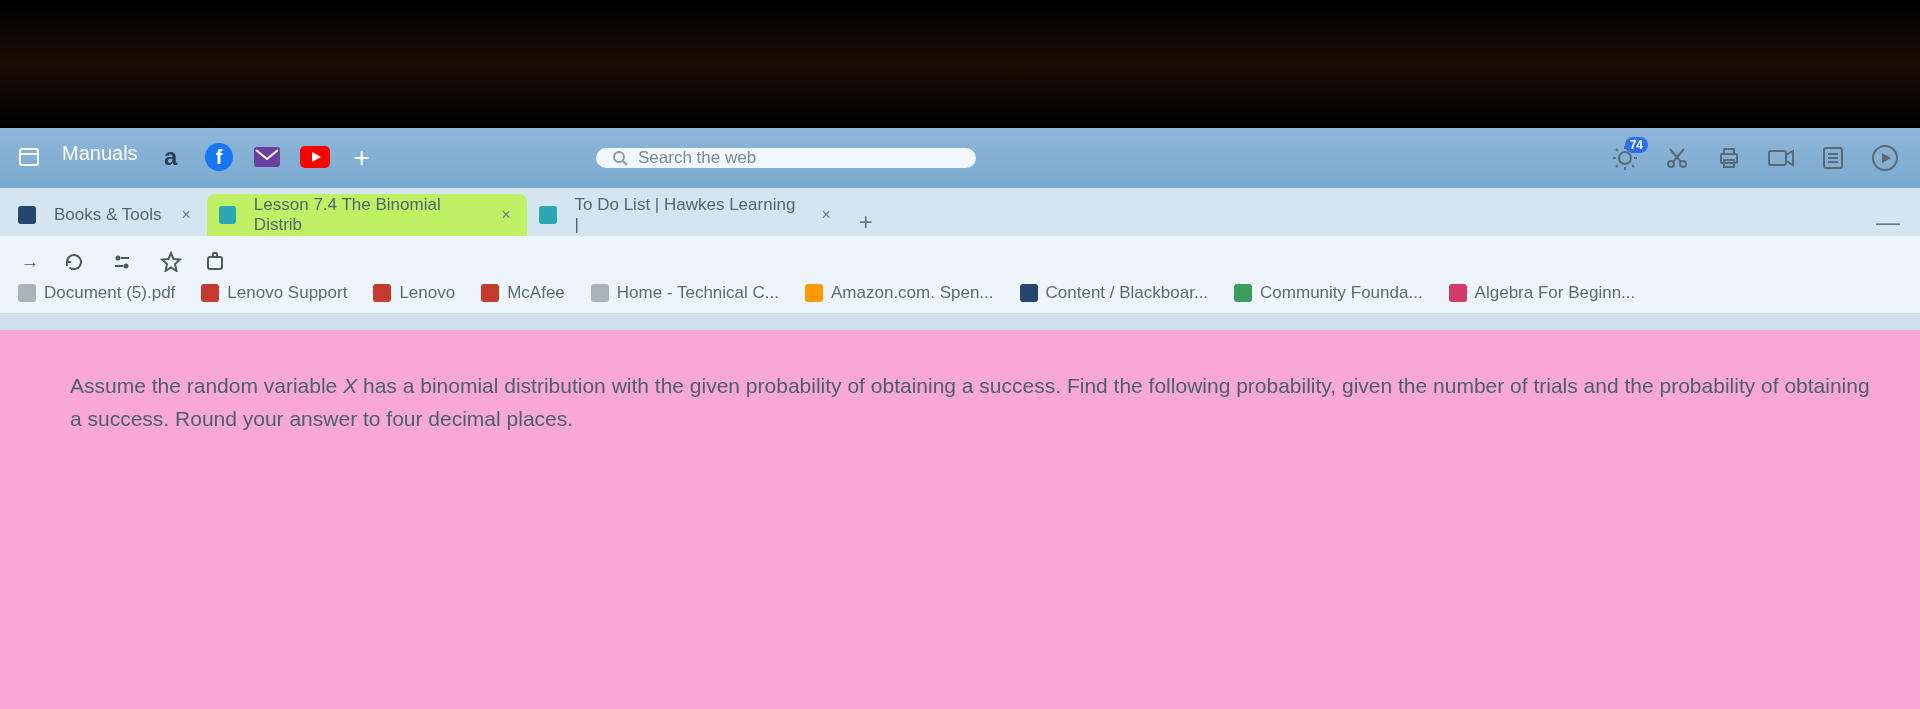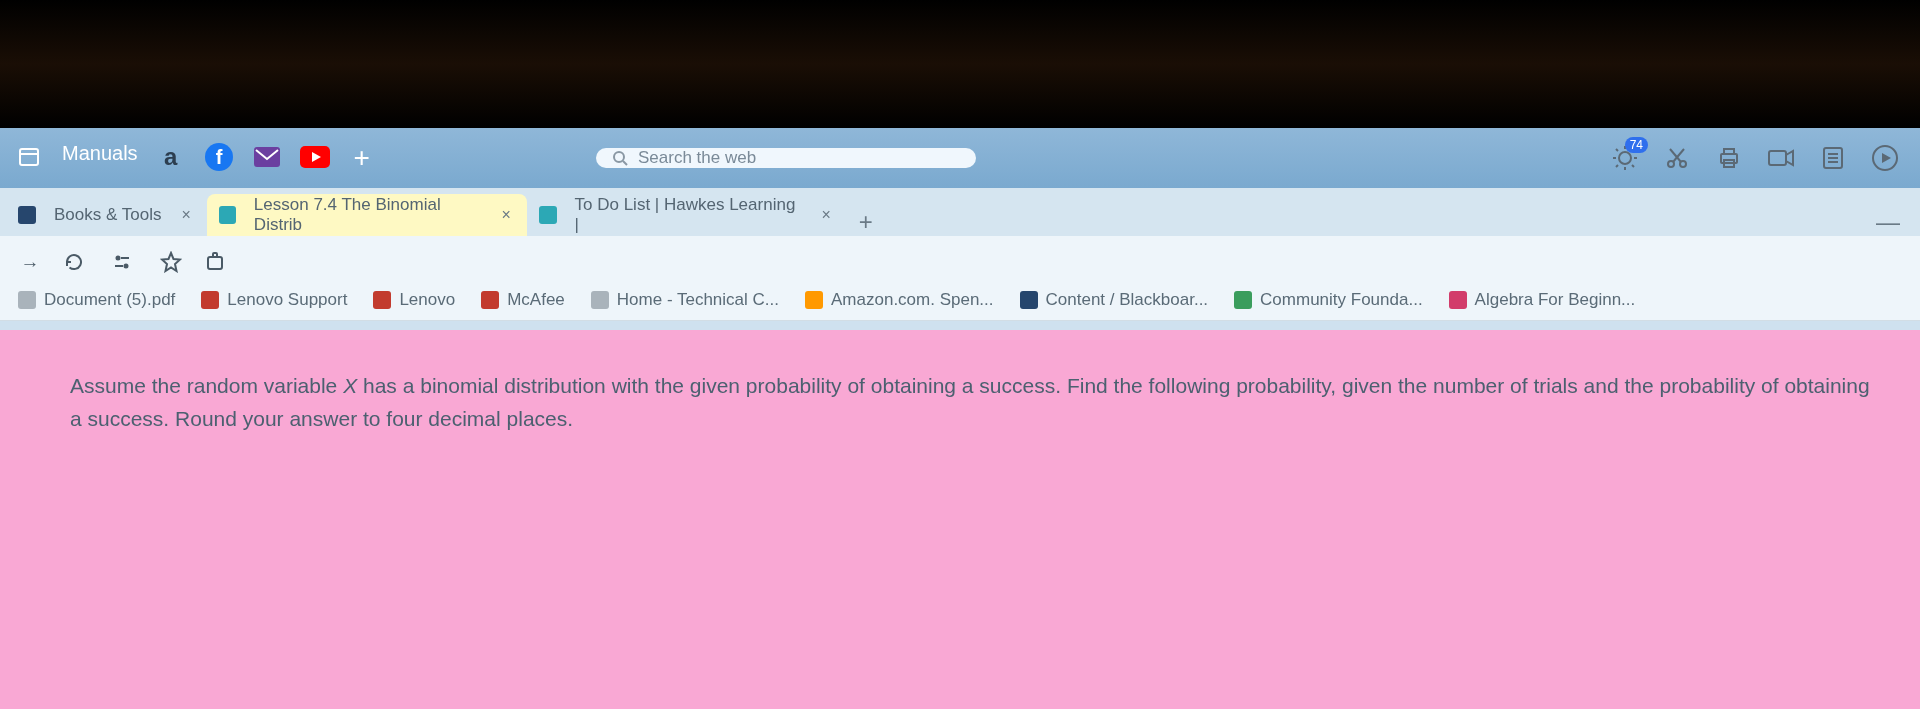--- a/index.html
+++ b/index.html
@@ -20,43 +20,43 @@
              font-size:20px; color:#fff; }
   .tb-label { font-size:20px; color:#fff; }
   .tb-plus { font-size:28px; color:#fff; padding:0 6px; }
   .tb-search { margin-left:220px; flex:0 0 380px; height:20px; border-radius:18px;
                background:#f0f7fd; display:flex; align-items:center; padding:0 16px;
                color:#7a8a98; font-size:17px; gap:10px; }
   .tb-right { margin-left:auto; display:flex; align-items:center; gap:22px; padding-right:6px; }
   .tb-rico { width:30px; height:30px; display:flex; align-items:center; justify-content:center;
              color:#5b6975; position:relative; }
   .badge { position:absolute; top:-6px; right:-8px; background:#2f6fed; color:#fff;
-           font-size:12px; border-radius:10px; padding:1px 5px; font-weight:400; }
+           font-size:12px; border-radius:10px; padding:1px 5px; font-weight:700; }
 
   
   .tabstrip { position:absolute; top:60px; left:0; right:0; height:48px;
               background:#d5e5f0; display:flex; align-items:flex-end; padding:0 0 0 6px; }
   .tab { height:42px; display:flex; align-items:center; gap:18px; padding:0 14px 0 12px;
          color:#546572; font-size:17px; border-radius:8px 8px 0 0; max-width:320px; }
-  .tab.active { background:#fef9c3; }
+  .tab.active { background:#bef264; }
   .tab .favicon { width:18px; height:18px; border-radius:3px; display:inline-block; }
   .tab .close { font-size:16px; color:#6a7a86; padding:0 2px; }
   .tab-plus { padding:0 12px; color:#6a7a86; font-size:24px; }
   .tabstrip .min { margin-left:auto; padding-right:20px; color:#6a7a86; font-size:24px; }
 
   
   .addrbar { position:absolute; top:108px; left:0; right:0; height:52px;
              background:#eef5fa; display:flex; align-items:center; padding:0 16px; gap:20px;
              color:#4a5a66; font-size:19px; }
   .addrbar .navico { width:28px; text-align:center; }
   .addrbar .url { flex:1; color:#4a5a66; }
   .addrbar .right { display:flex; align-items:center; gap:22px; }
 
   
-  .bmbar { position:absolute; top:151px; left:0; right:0; height:42px;
+  .bmbar { position:absolute; top:144px; left:0; right:0; height:42px;
            background:#eef5fa; display:flex; align-items:center; padding:0 18px; gap:26px;
            border-bottom:1px solid #d2dde5; white-space:nowrap; overflow:hidden; }
   .bm { display:flex; align-items:center; gap:8px; color:#5a6b77; font-size:17px; }
   .bm .bico { width:18px; height:18px; border-radius:3px; display:inline-block; }
 
   
   .page { position:absolute; top:202px; left:0; right:0; bottom:0; background:#f9a8d4;
           padding:40px 50px 0 70px; }
   .problem { color:#4c6070; font-size:21px; line-height:1.55; }
   .problem .xi { font-style:italic; }

